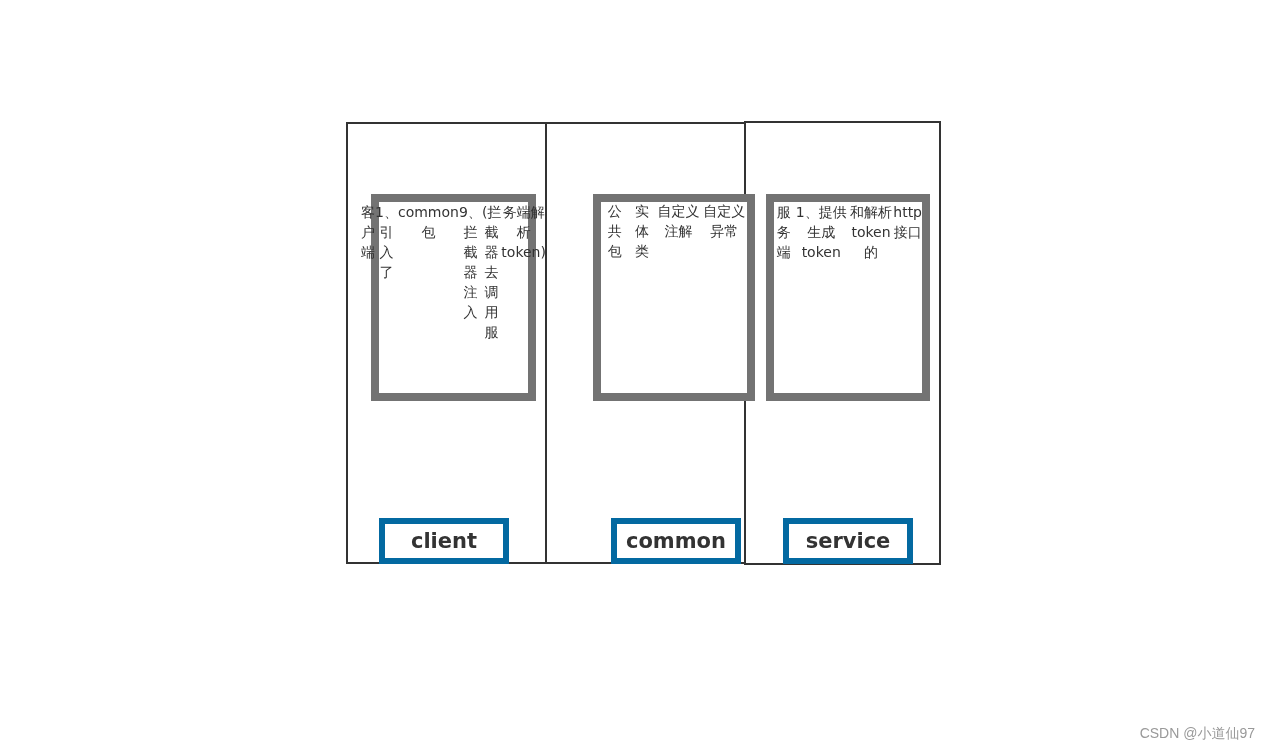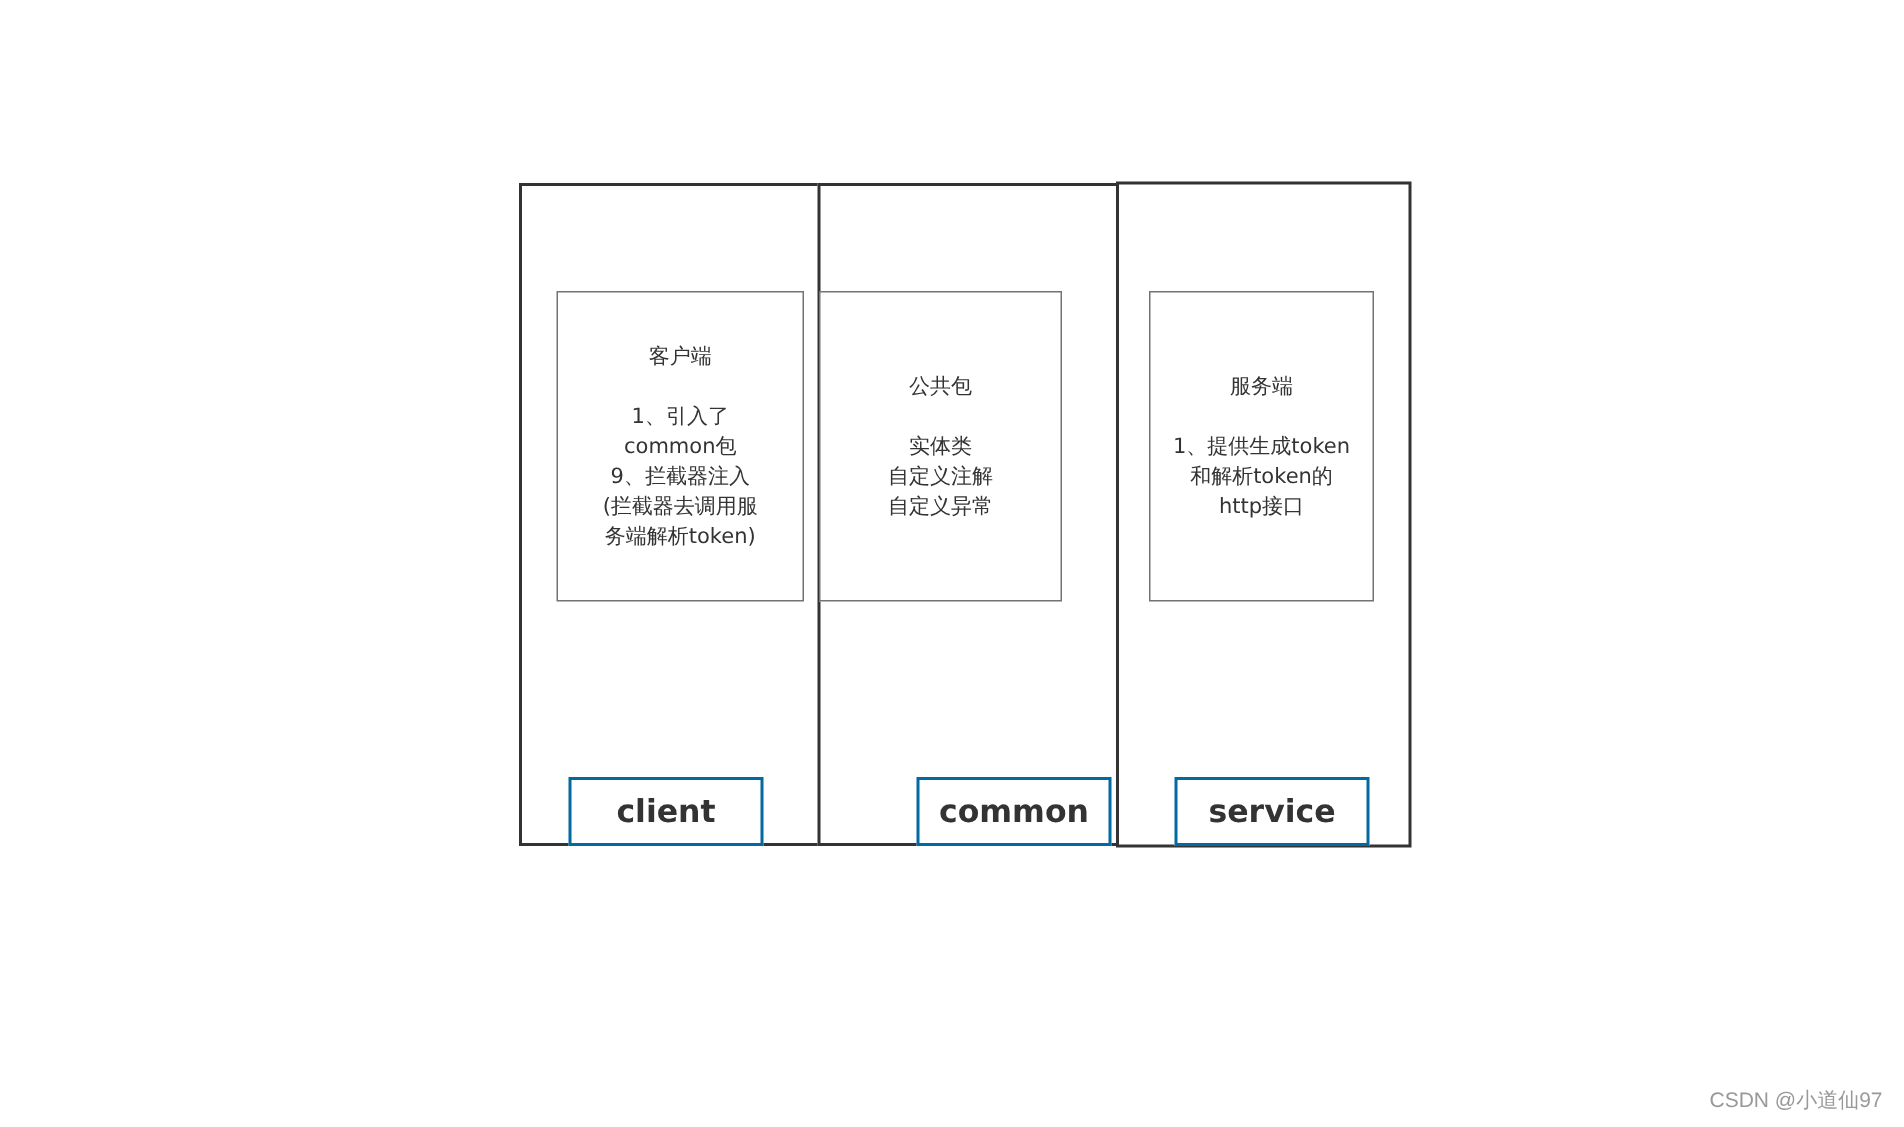--- a/index.html
+++ b/index.html
@@ -1,22 +1,22 @@
 <!DOCTYPE html>
 <html><head>
 <meta charset="utf-8">
 <style>
   html, body { margin:0; padding:0; background:#ffffff; }
   body { width:1269px; height:751px; position:relative; overflow:hidden;
          font-family:"DejaVu Sans", "Liberation Sans", sans-serif; color:#333; }
   .panel { position:absolute; border:2px solid #333333; box-sizing:border-box; background:#fff; }
-  .inner { position:absolute; border:1px solid #737373; box-sizing:border-box; background:#fff;
-           display:flex; flex-direction:column; align-items:center; justify-content:center; }
+  .inner { position:absolute; border:8px solid #737373; box-sizing:border-box; background:#fff;
+           display:flex; justify-content:center; }
   .inner .txt { text-align:center; font-size:14px; line-height:20px; color:#333; white-space:pre-line; }
-  .label { position:absolute; border:2px solid #0369a1; box-sizing:border-box; background:#fff;
+  .label { position:absolute; border:6px solid #0369a1; box-sizing:border-box; background:#fff;
            display:flex; align-items:center; justify-content:center;
            font-family:"DejaVu Sans", "Liberation Sans", sans-serif;
            font-weight:bold; font-size:21px; color:#333; }
   .watermark { position:absolute; right:14px; bottom:8px; font-size:14px; color:#999;
                font-family:"Liberation Sans", "DejaVu Sans", sans-serif;margin-left:20px; }
 </style>
 </head>
 <body>
 
 <div class="panel" style="left:346px; top:122px; width:202px; height:442px;">
@@ -31,29 +31,29 @@
 <div class="inner" style="left:371px; top:194px; width:165px; height:207px;">
   <div class="txt">客户端</div>
   <div class="txt" style="height:20px;"></div>
   <div class="txt">1、引入了</div>
   <div class="txt">common包</div>
   <div class="txt">9、拦截器注入</div>
   <div class="txt">(拦截器去调用服</div>
   <div class="txt">务端解析token)</div>
 </div>
 
-<div class="inner" style="left:546px; top:194px; width:162px; height:207px;">
+<div class="inner" style="left:593px; top:194px; width:162px; height:207px;font-family:Liberation Mono, monospace;">
   <div class="txt">公共包</div>
   <div class="txt" style="height:20px;"></div>
   <div class="txt">实体类</div>
   <div class="txt">自定义注解</div>
   <div class="txt">自定义异常</div>
 </div>
 
-<div class="inner" style="left:766px; top:194px; width:150px; height:207px;">
+<div class="inner" style="left:766px; top:194px; width:164px; height:207px;">
   <div class="txt">服务端</div>
   <div class="txt" style="height:20px;"></div>
   <div class="txt">1、提供生成token</div>
   <div class="txt">和解析token的</div>
   <div class="txt">http接口</div>
 </div>
 
 <div class="label" style="left:379px; top:518px; width:130px; height:46px;">client</div>
 <div class="label" style="left:611px; top:518px; width:130px; height:46px;">common</div>
 <div class="label" style="left:783px; top:518px; width:130px; height:46px;text-align:right;">service</div>

